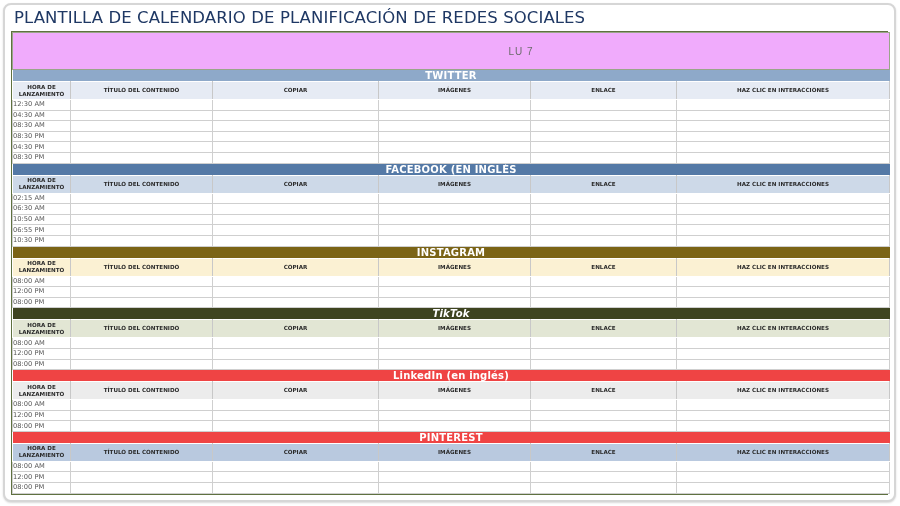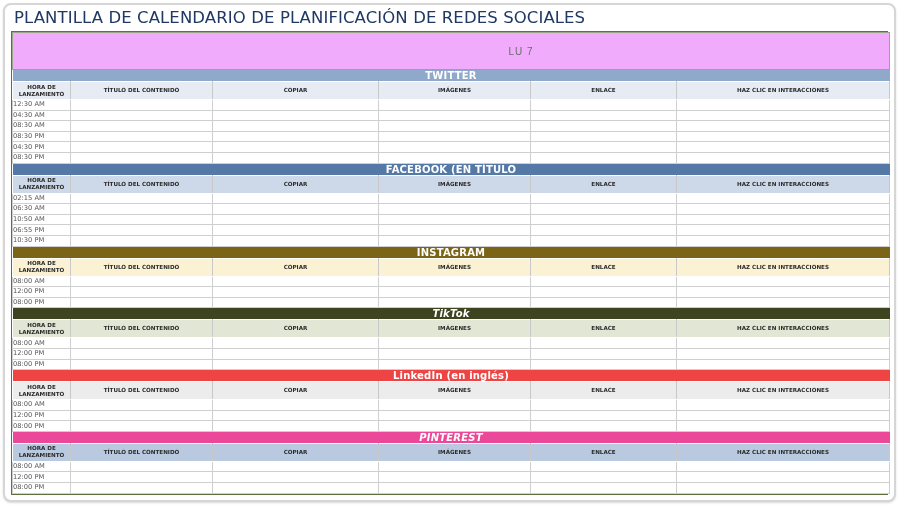--- a/index.html
+++ b/index.html
@@ -45,21 +45,21 @@
   .twitter .sec-row td { background: #8ea9c9; }
   .twitter .hdr-row td { background: #e6ebf4; }
   .facebook .sec-row td { background: #5479a6; }
   .facebook .hdr-row td { background: #cdd9e8; }
   .instagram .sec-row td { background: #7b6416; margin-top: 24px; }
   .instagram .hdr-row td { background: #fbf1d3; }
   .tiktok .sec-row td { background: #3e4420; font-style: italic; }
   .tiktok .hdr-row td { background: #e2e6d4; }
   .linkedin .sec-row td { background: #ef4444; }
   .linkedin .hdr-row td { background: #ececec; }
-  .pinterest .sec-row td { background: #ec4899; font-style: italic; }
+  .pinterest .sec-row td { background: #ef4444; }
   .pinterest .hdr-row td { background: #b9c9df; }
 </style>
 </head>
 <body>
 
 <div class="frame"></div>
 <div class="title">PLANTILLA DE CALENDARIO DE PLANIFICACIÓN DE REDES SOCIALES</div>
 
 <div class="sheet">
   <table>
@@ -135,21 +135,21 @@
           <td class="time">08:30 PM</td>
           <td></td>
           <td></td>
           <td></td>
           <td></td>
           <td></td>
         </tr>
       </tbody>
       <tbody class="facebook">
         <tr class="sec-row">
-          <td colspan="6">FACEBOOK (EN TÍTULO</td>
+          <td colspan="6">FACEBOOK (EN INGLÉS</td>
         </tr>
         <tr class="hdr-row">
           <td style="white-space: pre-line;">HORA DE
 LANZAMIENTO</td>
           <td>TÍTULO DEL CONTENIDO</td>
           <td>COPIAR</td>
           <td>IMÁGENES</td>
           <td>ENLACE</td>
           <td>HAZ CLIC EN INTERACCIONES</td>
         </tr>

